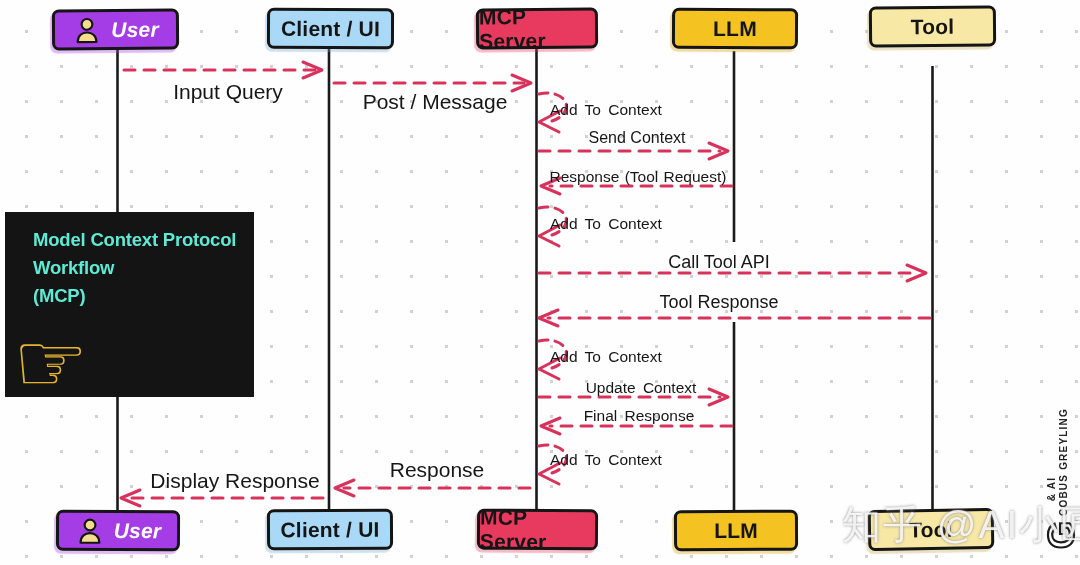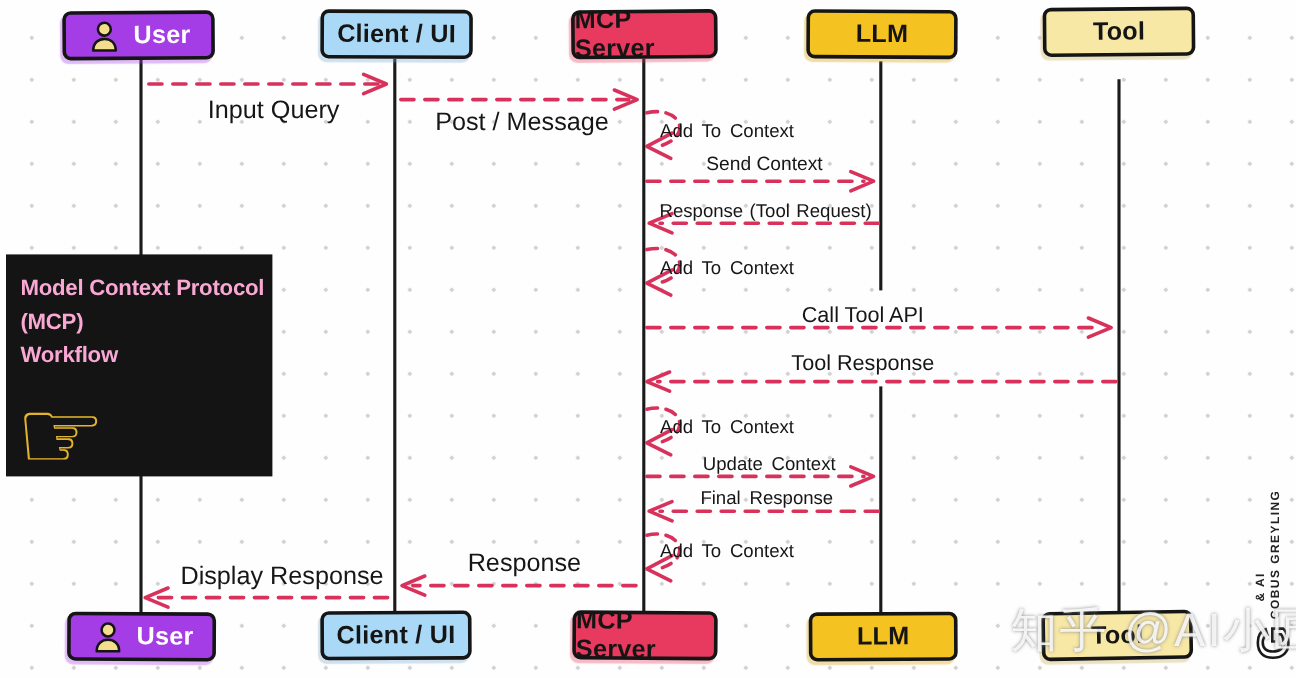--- a/index.html
+++ b/index.html
@@ -11,21 +11,21 @@
     font-family:"Liberation Sans","DejaVu Sans",sans-serif;color:#151515;
   }
   svg.lines{position:absolute;left:0;top:0;z-index:1;}
   
   .actor{
     position:absolute;box-sizing:border-box;height:41px;z-index:3;
     border:3px solid #151515;border-radius:7px;
     display:flex;align-items:center;justify-content:center;gap:9px;
     font-size:21px;font-weight:700;letter-spacing:.2px;color:#151515;
   }
-  .a-user{background:#a53de6;color:#fff;box-shadow:-2px 3px 1px rgba(165,61,230,.35);}
+  .a-user{background:#a53de6;color:#fff;box-shadow:-2px 3px 1px rgba(165,61,230,.35);font-style:italic;}
   .a-client{background:#a9d9f6;box-shadow:-2px 3px 1px rgba(120,170,210,.35);}
   .a-mcp{background:#e8395e;box-shadow:-2px 3px 1px rgba(232,57,94,.35);}
   .a-llm{background:#f4c221;box-shadow:-2px 3px 1px rgba(220,170,30,.4);}
   .a-tool{background:#f8e8a6;box-shadow:-2px 3px 1px rgba(210,190,120,.45);}
   #a-user-t{left:52px;top:9px;width:127px;transform:rotate(-.4deg);}
   #a-client-t{left:267px;top:8px;width:127px;transform:rotate(.2deg);}
   #a-mcp-t{left:476px;top:8px;width:122px;transform:rotate(-.5deg);}
   #a-llm-t{left:672px;top:8px;width:126px;transform:rotate(.3deg);}
   #a-tool-t{left:869px;top:6px;width:127px;transform:rotate(-.5deg);}
   #a-user-b{left:56px;top:510px;width:124px;transform:rotate(.3deg);}
@@ -46,22 +46,22 @@
   #m-call{left:719px;top:252px;font-size:18px;}
   #m-toolresp{left:719px;top:292px;font-size:18px;}
   #m-add3{left:550px;top:348px;}
   #m-update{left:641px;top:379px;font-size:15.5px;}
   #m-final{left:639px;top:407px;font-size:15.5px;}
   #m-add4{left:550px;top:451px;}
   #m-response{left:437px;top:458px;font-size:21px;}
   #m-display{left:235px;top:469px;font-size:21px;}
   
   #annotation{
-    position:absolute;left:5px;top:212px;width:222px;height:185px;z-index:4;
-    background:#141414;color:#f9a8d4;box-sizing:border-box;padding:14px 12px;
+    position:absolute;left:5px;top:212px;width:249px;height:185px;z-index:4;
+    background:#141414;color:#5eead4;box-sizing:border-box;padding:14px 28px;
     font-size:18.5px;font-weight:700;line-height:28px;letter-spacing:-.2px;
   }
   #annotation .ln{white-space:nowrap;}
   .hand-icon{position:absolute;left:8px;bottom:-8px;font-size:84px;line-height:1;color:#e3b32d;font-weight:400;font-family:"DejaVu Sans",sans-serif;}
   .hand-icon::before{content:"\261E";}
   
   #watermark{
     position:absolute;left:842px;top:498px;z-index:6;white-space:nowrap;
     font-size:39px;letter-spacing:2px;font-weight:500;
     color:rgba(255,255,255,.85);text-shadow:0 0 3px rgba(130,130,130,.95);
@@ -198,22 +198,22 @@
   <div class="msg" id="m-toolresp">Tool Response</div>
   <div class="msg sm" id="m-add3">Add To Context</div>
   <div class="msg sm" id="m-update" style="transform:translateX(-50%);">Update Context</div>
   <div class="msg sm" id="m-final" style="transform:translateX(-50%);">Final Response</div>
   <div class="msg sm" id="m-add4">Add To Context</div>
   <div class="msg" id="m-response">Response</div>
   <div class="msg" id="m-display">Display Response</div>
 
   <div id="annotation">
     <div class="ln">Model Context Protocol</div>
+    <div class="ln">Workflow</div>
     <div class="ln">(MCP)</div>
-    <div class="ln">Workflow</div>
     <span class="hand-icon"></span>
   </div>
 
   <div id="watermark">知乎 @AI小匠</div>
 
   <div class="brand" id="brand1">COBUS GREYLING</div>
   <div class="brand" id="brand2">&amp; AI</div>
   <div id="brand-logo">
     <svg width="42" height="42" viewBox="0 0 42 42">
       <text x="8" y="34" font-size="36" font-weight="bold" font-family="Liberation Sans, DejaVu Sans, sans-serif" fill="#ffffff" stroke="#1a1a1a" stroke-width="2.2">G</text>

